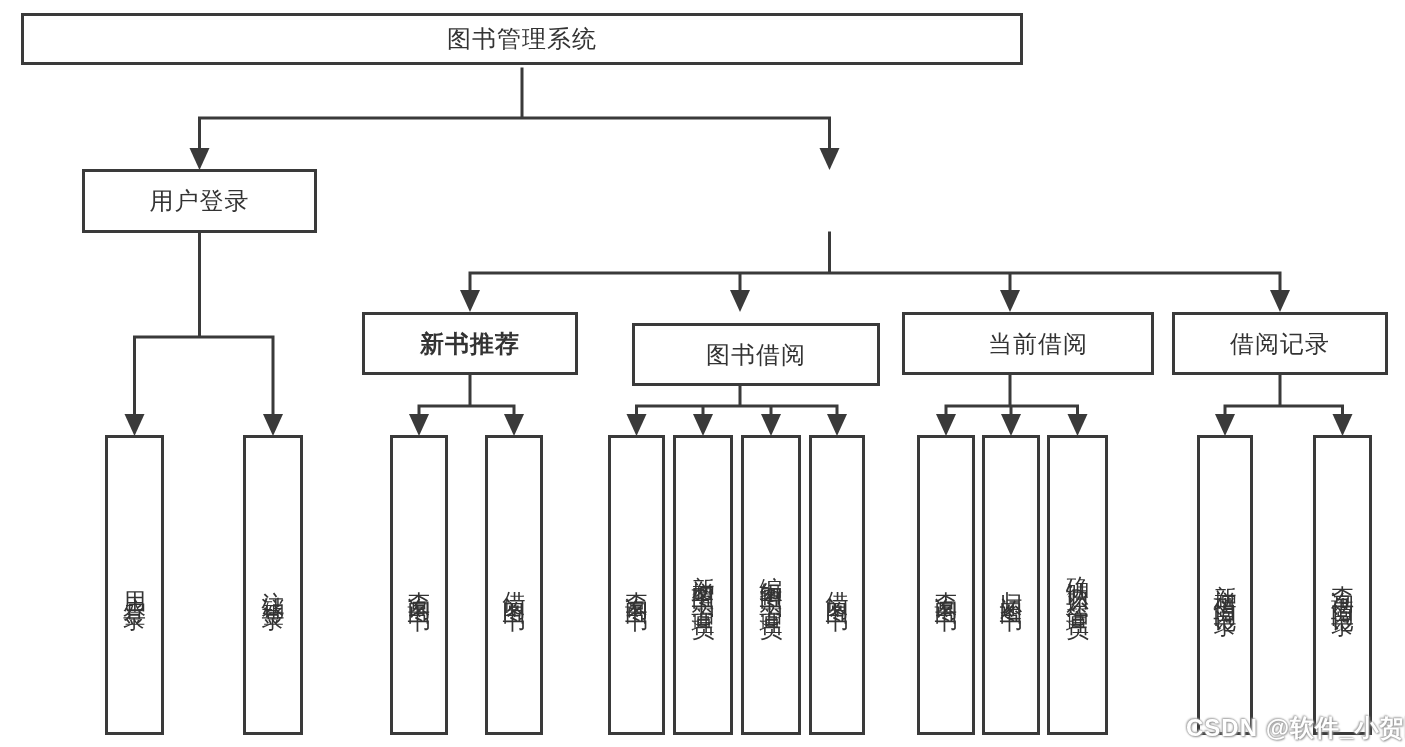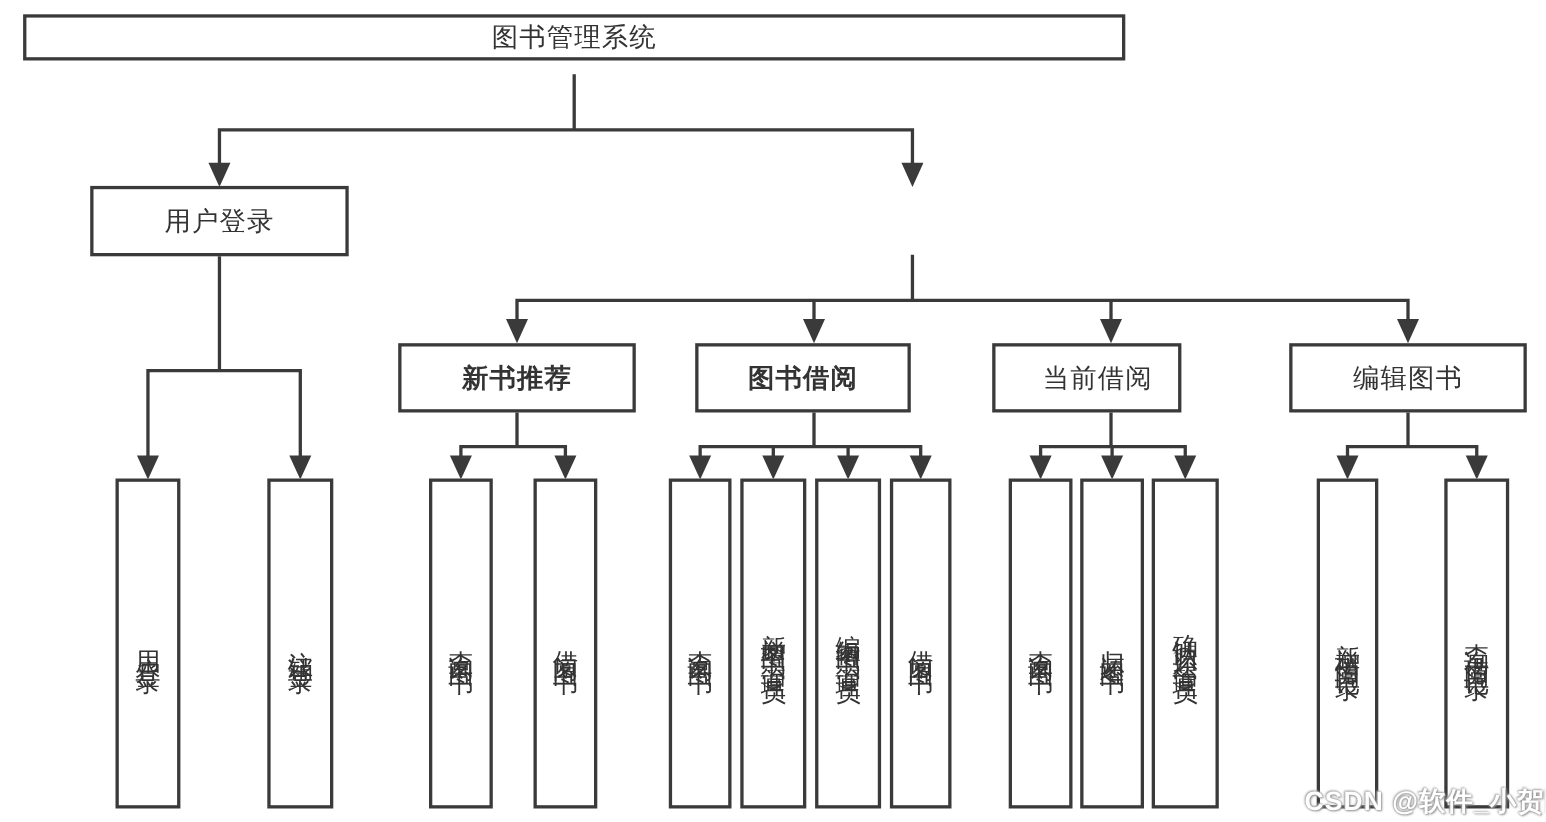--- a/index.html
+++ b/index.html
@@ -28,28 +28,28 @@
     background:#ffffff;
     top:435px;height:300px;
     display:flex;align-items:center;justify-content:center;
     writing-mode:vertical-rl;
     text-orientation:mixed;
     font-size:23px;color:#333333;
     letter-spacing:6px;
     line-height:1;
   }
   
-  #n-root{left:21px;top:13px;width:1002px;height:42px;}
+  #n-root{left:21px;top:13px;width:1002px;height:52px;}
   
   #n-user{left:82px;top:169px;width:235px;height:64px;}
   #n-mgmt{left:712px;top:169px;width:235px;height:64px;}
   
   #n-newrec{left:362px;top:312px;width:216px;height:63px;font-weight:bold;}
-  #n-lend{left:632px;top:312px;width:196px;height:63px;font-weight:bold;}
-  #n-current{left:902px;top:312px;width:172px;height:63px;padding-left:20px;}
+  #n-lend{left:632px;top:323px;width:248px;height:63px;}
+  #n-current{left:902px;top:312px;width:252px;height:63px;padding-left:20px;}
   #n-records{left:1172px;top:312px;width:216px;height:63px;}
   
   #v-login{left:105px;width:59px;}
   #v-logout{left:243px;width:60px;}
   #v-q1{left:390px;width:58px;}
   #v-b1{left:485px;width:58px;}
   #v-q2{left:608px;width:57px;}
   #v-add{left:673px;width:60px;}
   #v-edit{left:741px;width:60px;}
   #v-b2{left:809px;width:56px;}
@@ -108,21 +108,21 @@
     </g>
   </svg>
 
   <div class="node" id="n-root">图书管理系统</div>
 
   <div class="node" id="n-user">用户登录</div>
 
   <div class="node" id="n-newrec">新书推荐</div>
   <div class="node" id="n-lend">图书借阅</div>
   <div class="node" id="n-current">当前借阅</div>
-  <div class="node" id="n-records">编辑图书</div>
+  <div class="node" id="n-records">借阅记录</div>
 
   <div class="vnode" id="v-login">用户登录</div>
   <div class="vnode" id="v-logout">注销登录</div>
 
   <div class="vnode" id="v-q1">查询图书</div>
   <div class="vnode" id="v-b1">借阅图书</div>
 
   <div class="vnode" id="v-q2">查询图书</div>
   <div class="vnode" id="v-add">新增图书（管理员）</div>
   <div class="vnode" id="v-edit">编辑图书（管理员）</div>

